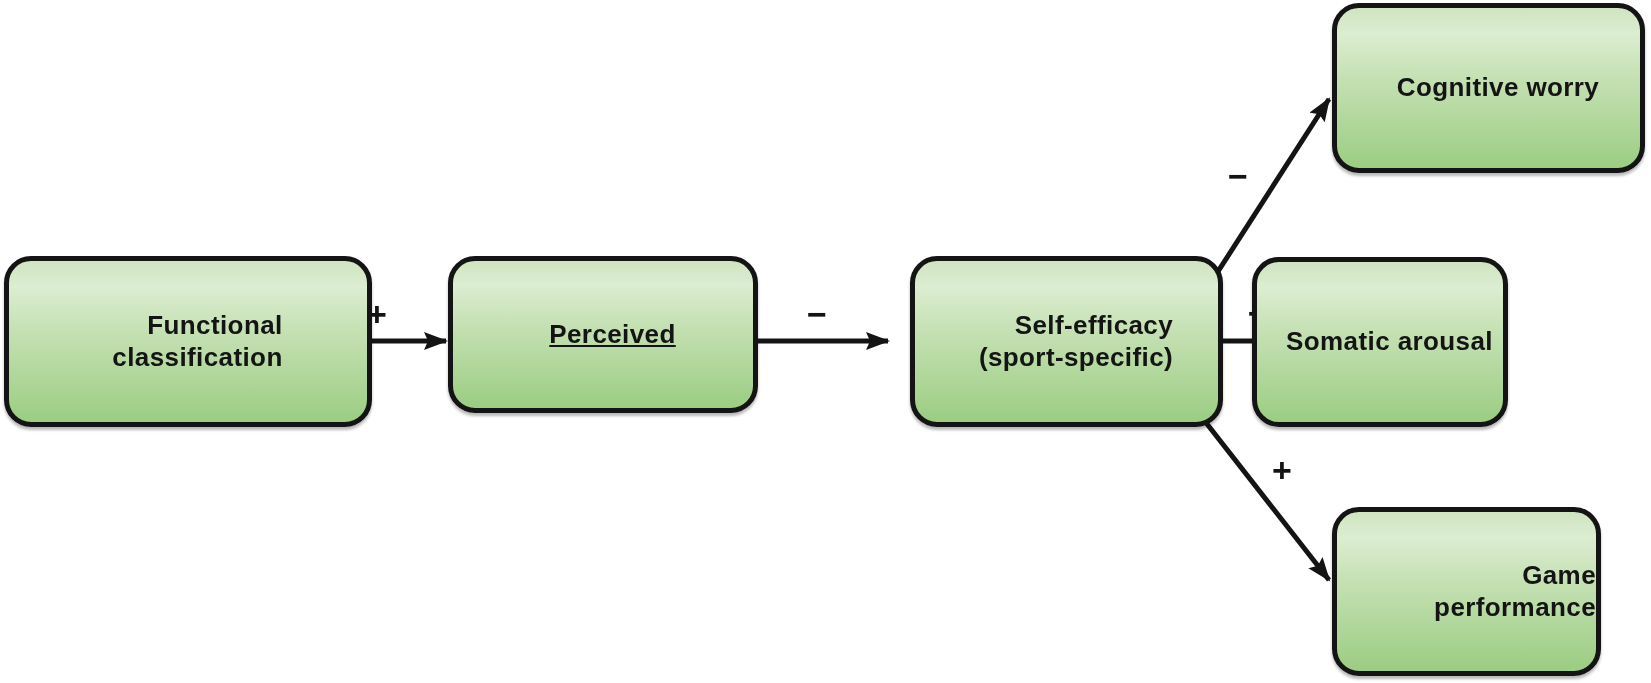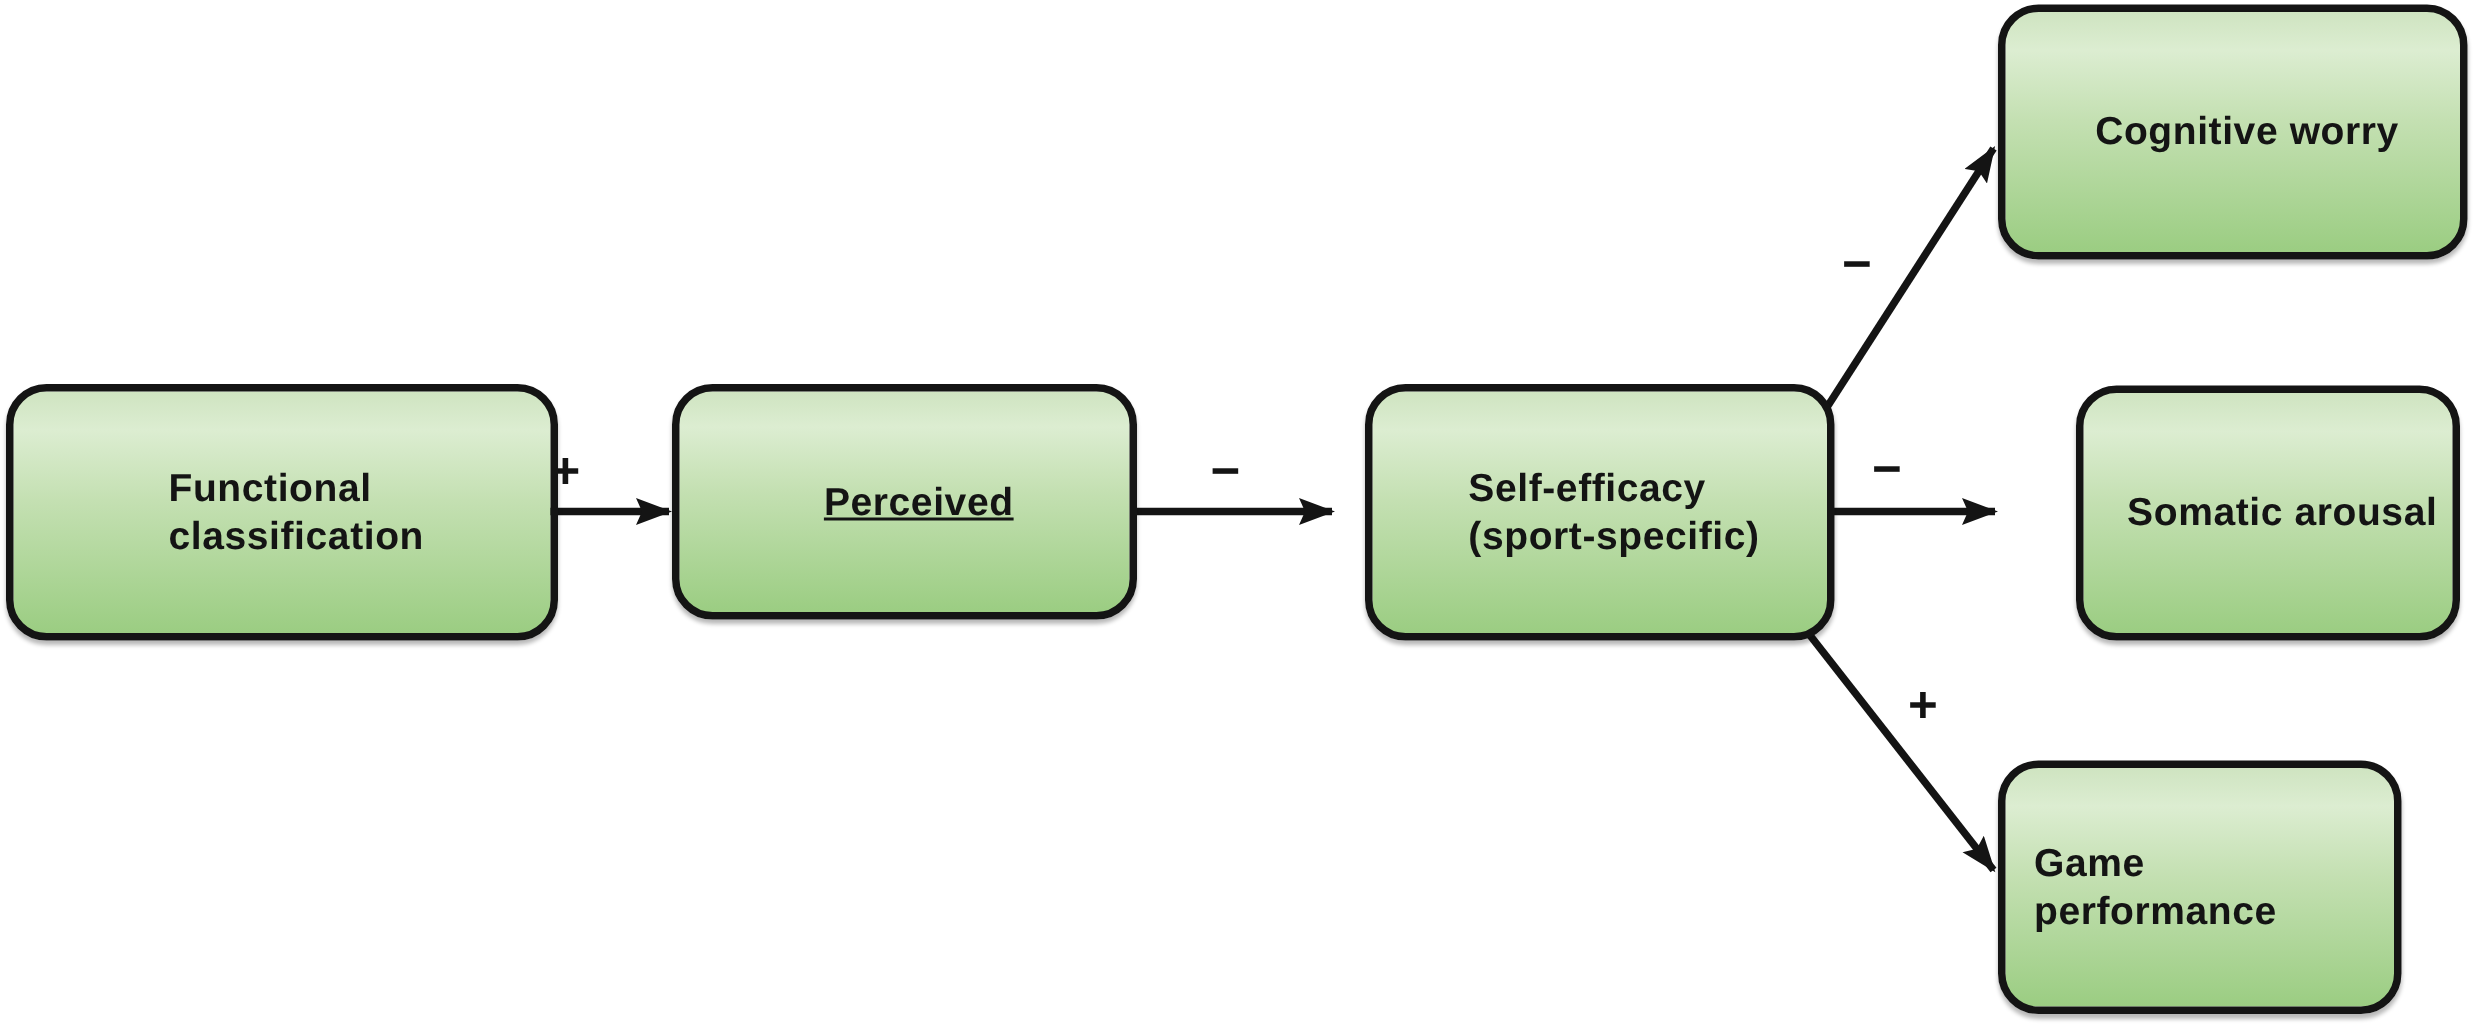--- a/index.html
+++ b/index.html
@@ -18,21 +18,21 @@
   .node {
     position: absolute;
     box-sizing: border-box;
     border: 5px solid #141414;
     border-radius: 27px;
     background: linear-gradient(180deg, #cfe4c1 0%, #dcedd1 16%, #c4e0b2 45%, #9bcd82 100%);
     box-shadow: 0 3px 3px rgba(0,0,0,0.28);
     display: flex;
     align-items: center;
     justify-content: center;
-    text-align: left;
+    text-align: right;
     color: #141414;
     font-weight: bold;
     font-size: 26px;
     line-height: 1.22;
     letter-spacing: 0.4px;
     padding-left: 19px;
   }
   .node .line { display: block; }
   .sign {
     position: absolute;
@@ -96,21 +96,21 @@
       <span class="line">(sport-specific)</span>
     </div>
   </div>
 
   <div class="node" style="left:1332px; top:3px; width:313px; height:170px;">
     <div>
       <span class="line">Cognitive worry</span>
     </div>
   </div>
 
-  <div class="node" style="left:1384px; top:257px; width:256px; height:170px;">
+  <div class="node" style="left:1252px; top:257px; width:256px; height:170px;">
     <div>
       <span class="line">Somatic arousal</span>
     </div>
   </div>
 
   <div class="node" style="left:1332px; top:507px; width:269px; height:169px;">
     <div>
       <span class="line">Game performance</span>
     </div>
   </div>

